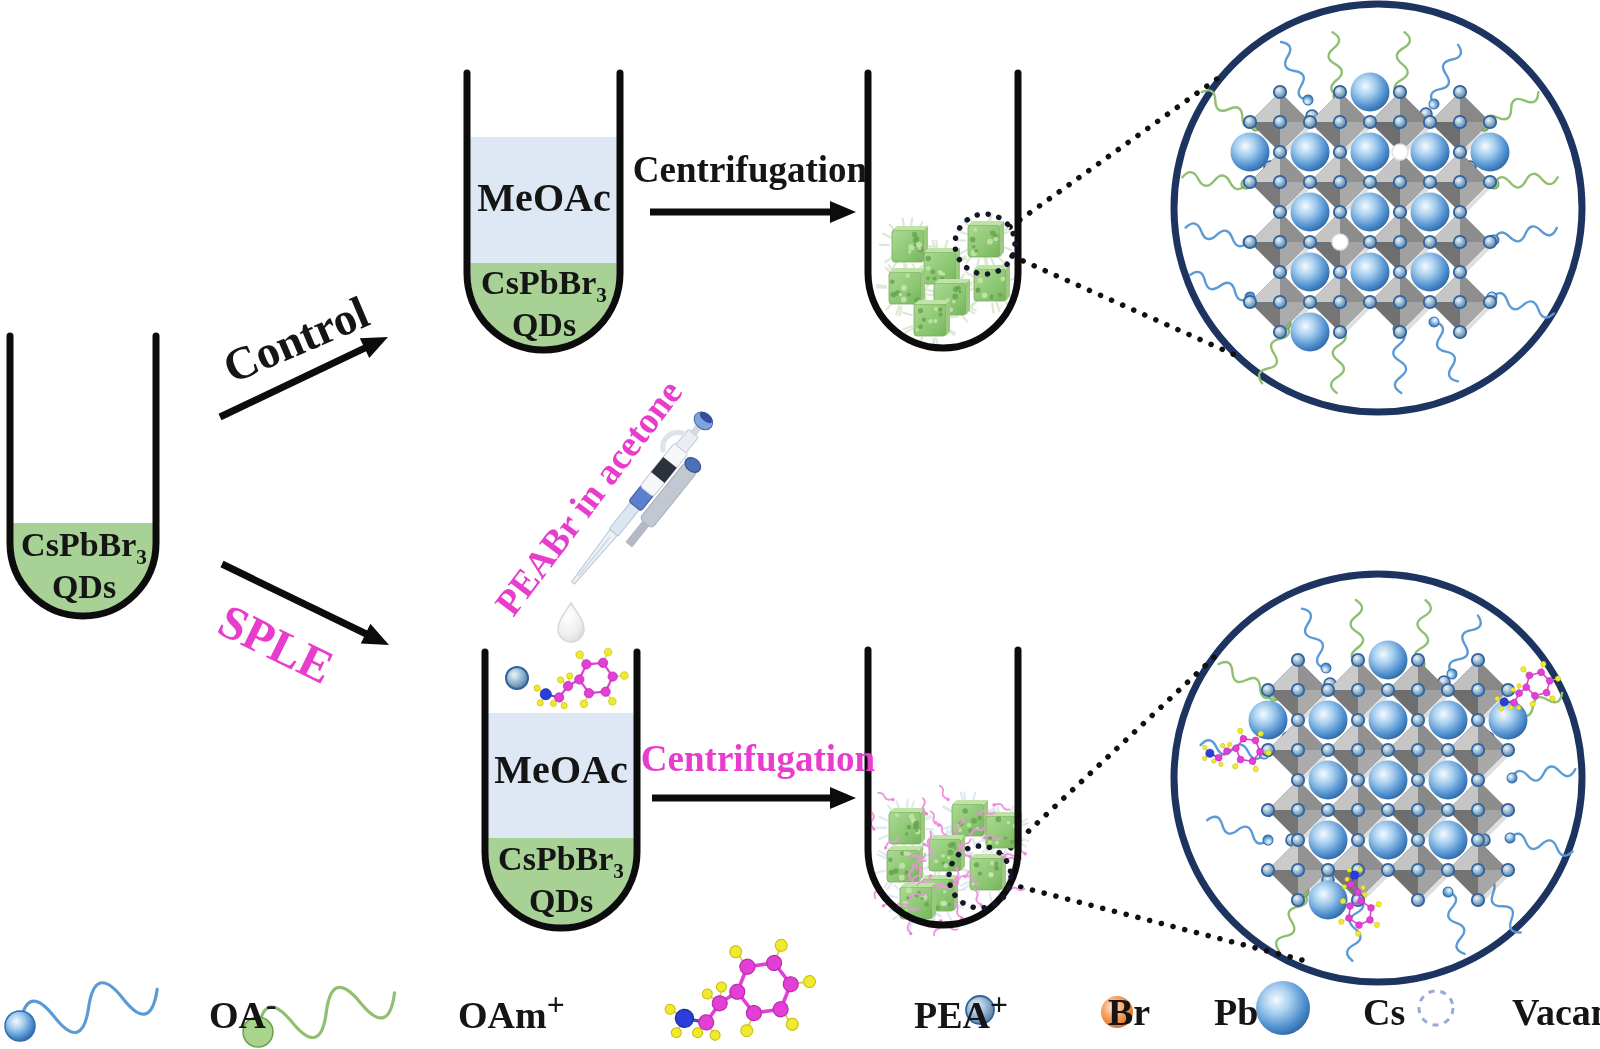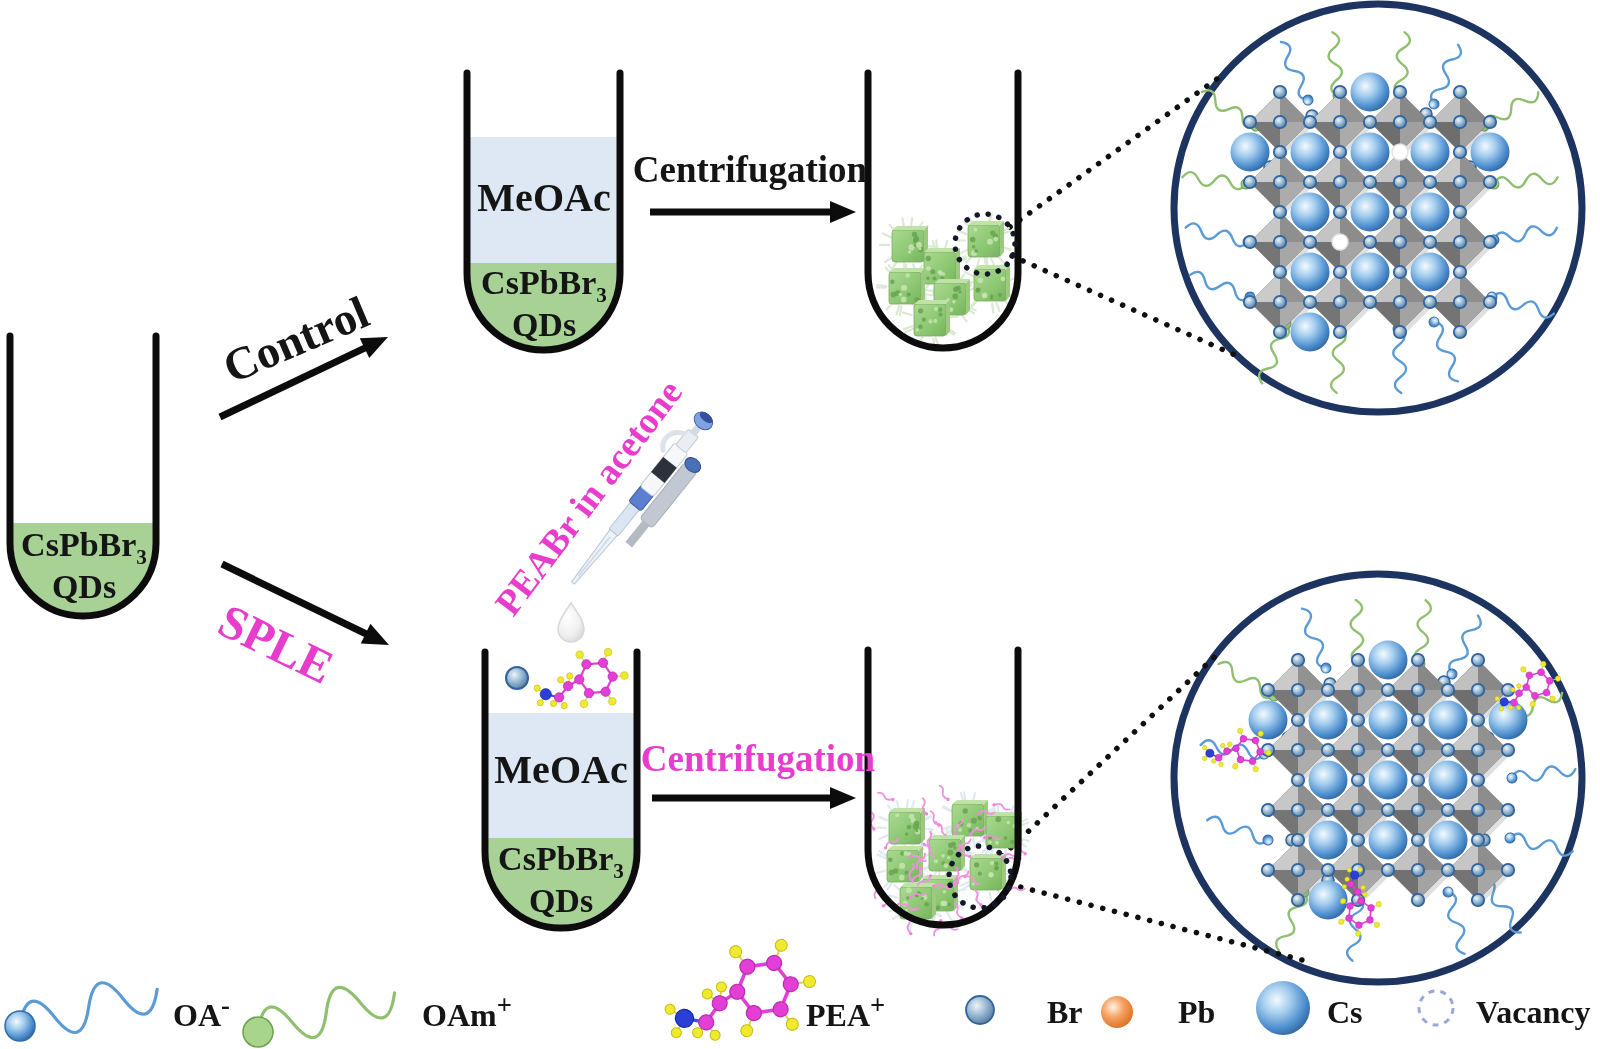--- a/index.html
+++ b/index.html
@@ -4,22 +4,22 @@
 <style>
   html,body{margin:0;padding:0;background:#fff;}
   .stage{position:relative;width:1600px;height:1049px;background:#ffffff;overflow:hidden;
          font-family:"Liberation Serif",serif;}
   #gfx{position:absolute;left:0;top:0;}
   .lbl{position:absolute;font-weight:bold;color:#151515;white-space:nowrap;
        transform:translate(-50%,-50%);line-height:1.04;text-align:center;}
   .lbl sub{font-size:0.62em;}
   .rot{transform-origin:center center;}
   .magenta{color:#e73ccc;}
-  .legend-label{position:absolute;font-weight:bold;color:#151515;font-size:32px;white-space:nowrap;
-                top:1012px;transform:translateY(-50%);}
+  .legend-label{position:absolute;font-weight:bold;color:#151515;font-size:38px;white-space:nowrap;
+                top:1012px;transform:translateY(-50%);margin-left:36px;}
 </style>
 </head>
 <body>
 
 <div class="stage">
   <svg id="gfx" width="1600" height="1049" viewBox="0 0 1600 1049">
       <defs>
         <radialGradient id="csG" cx="38%" cy="35%" r="70%">
           <stop offset="0%" stop-color="#f4faff"></stop>
           <stop offset="35%" stop-color="#a9d0ef"></stop>
@@ -1441,23 +1441,23 @@
   <div class="lbl" style="left:561px;top:880px;font-size:34px;">
     <span>CsPbBr</span><sub>3</sub><br>
     <span>QDs</span>
   </div>
   <div class="lbl magenta" style="left:758px;top:759px;font-size:37px;">Centrifugation</div>
 
   <div class="legend-label" style="left:173px;">
     <span>OA</span><sup>-</sup></div>
   <div class="legend-label" style="left:422px;font-family:Liberation Serif, serif;">
     <span>OAm</span><sup>+</sup></div>
-  <div class="legend-label" style="left:806px;">
+  <div class="legend-label" style="left:878px;">
     <span>PEA</span><sup>+</sup></div>
-  <div class="legend-label" style="left:1047px;">
+  <div class="legend-label" style="left:1072px;">
     <span>Br</span></div>
   <div class="legend-label" style="left:1178px;">
     <span>Pb</span></div>
   <div class="legend-label" style="left:1327px;text-align:center;">
     <span>Cs</span></div>
   <div class="legend-label" style="left:1476px;">
     <span>Vacancy</span></div>
 </div>
 
 </body></html>

